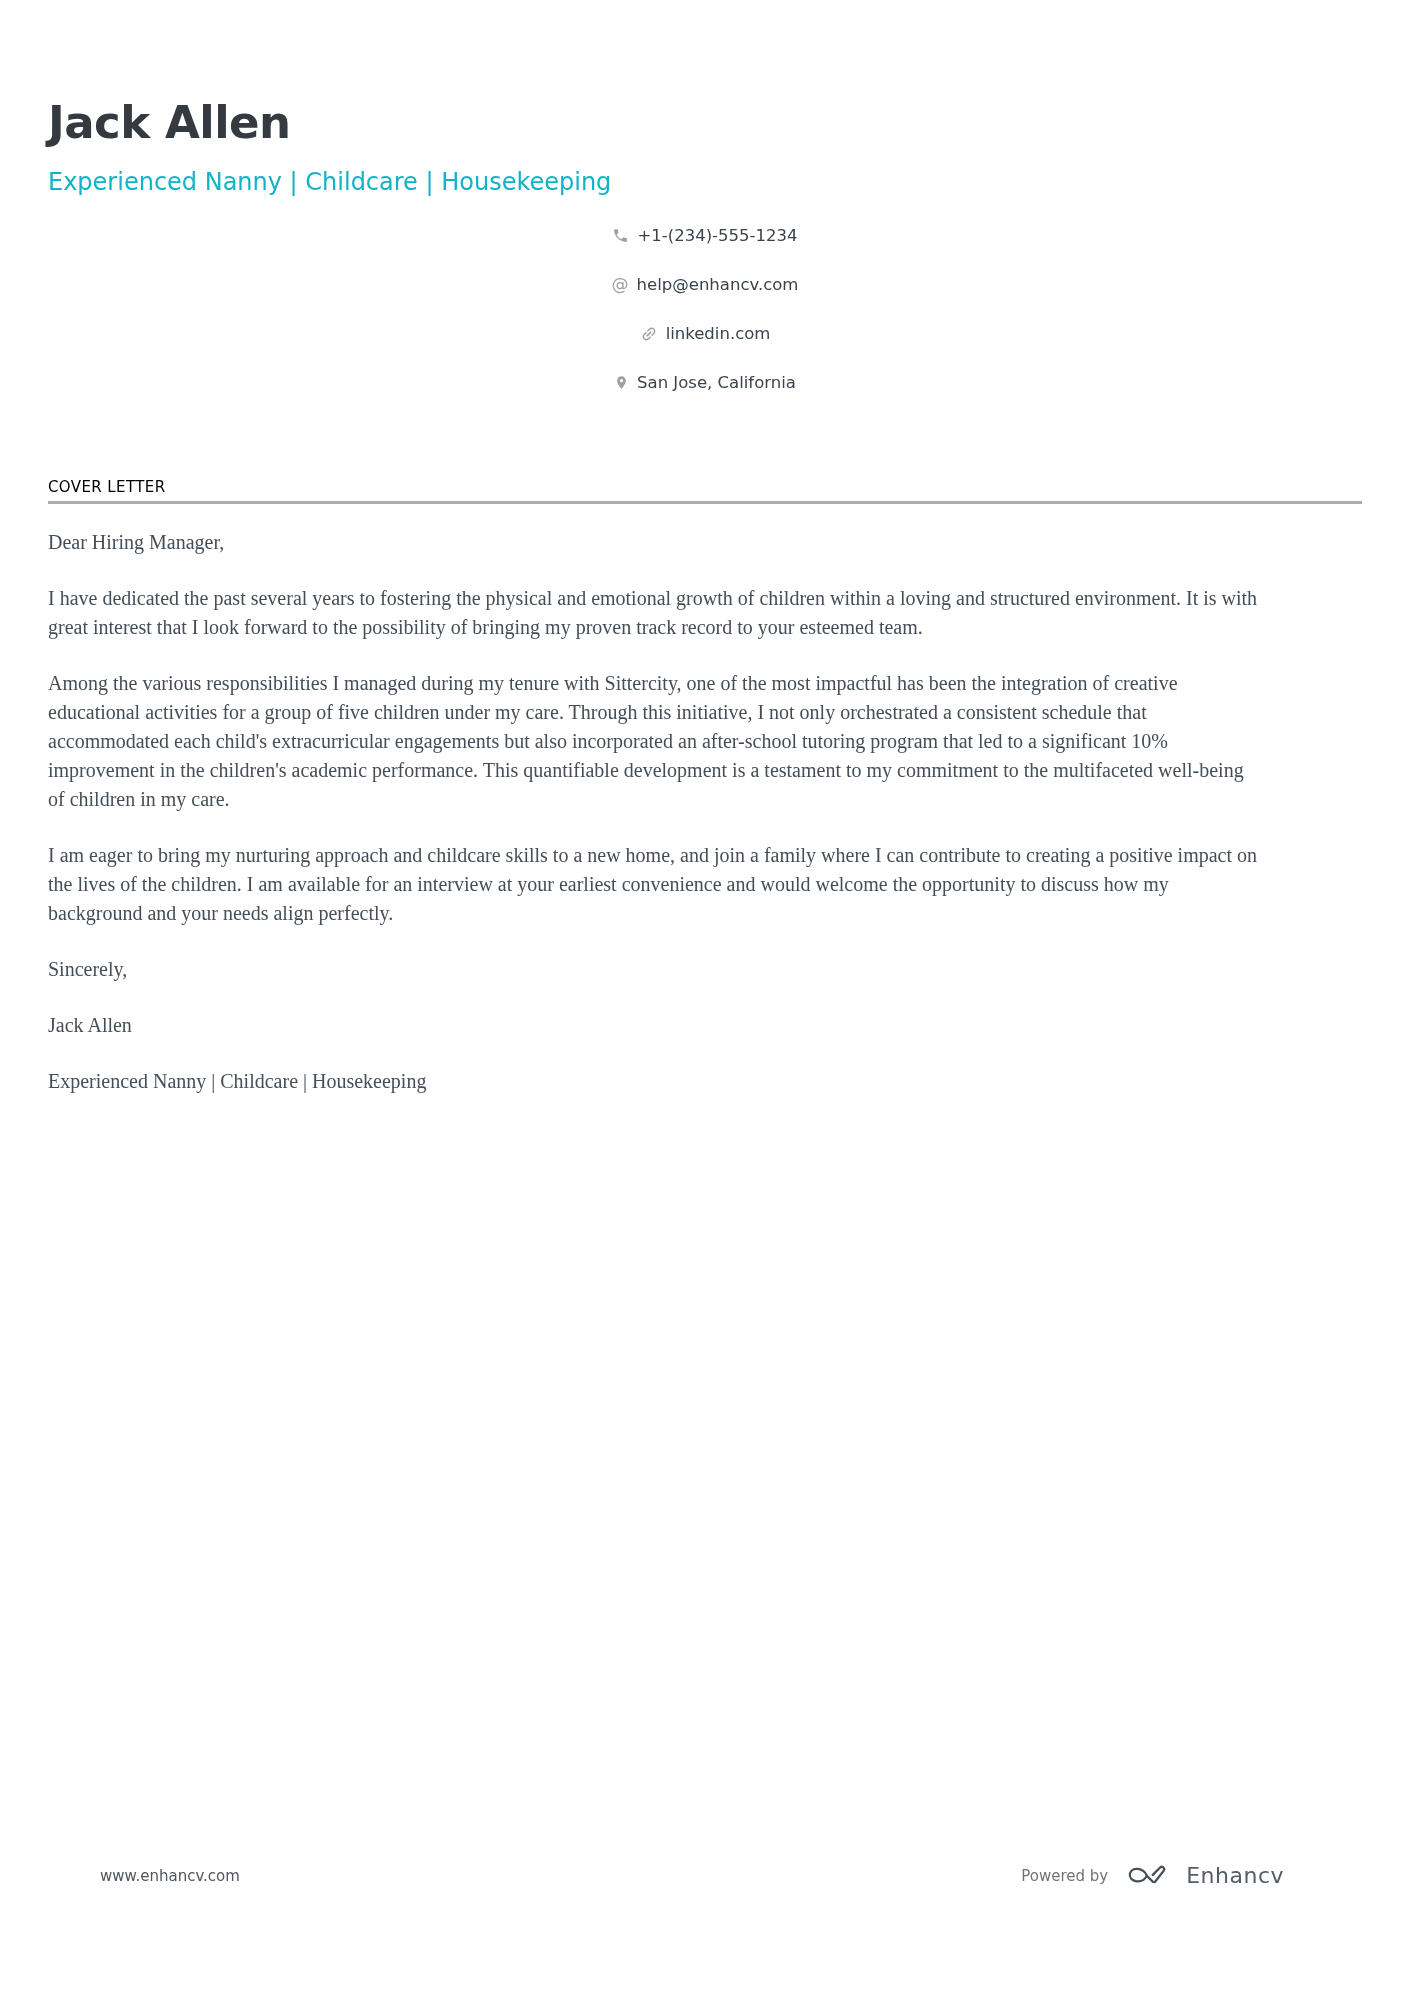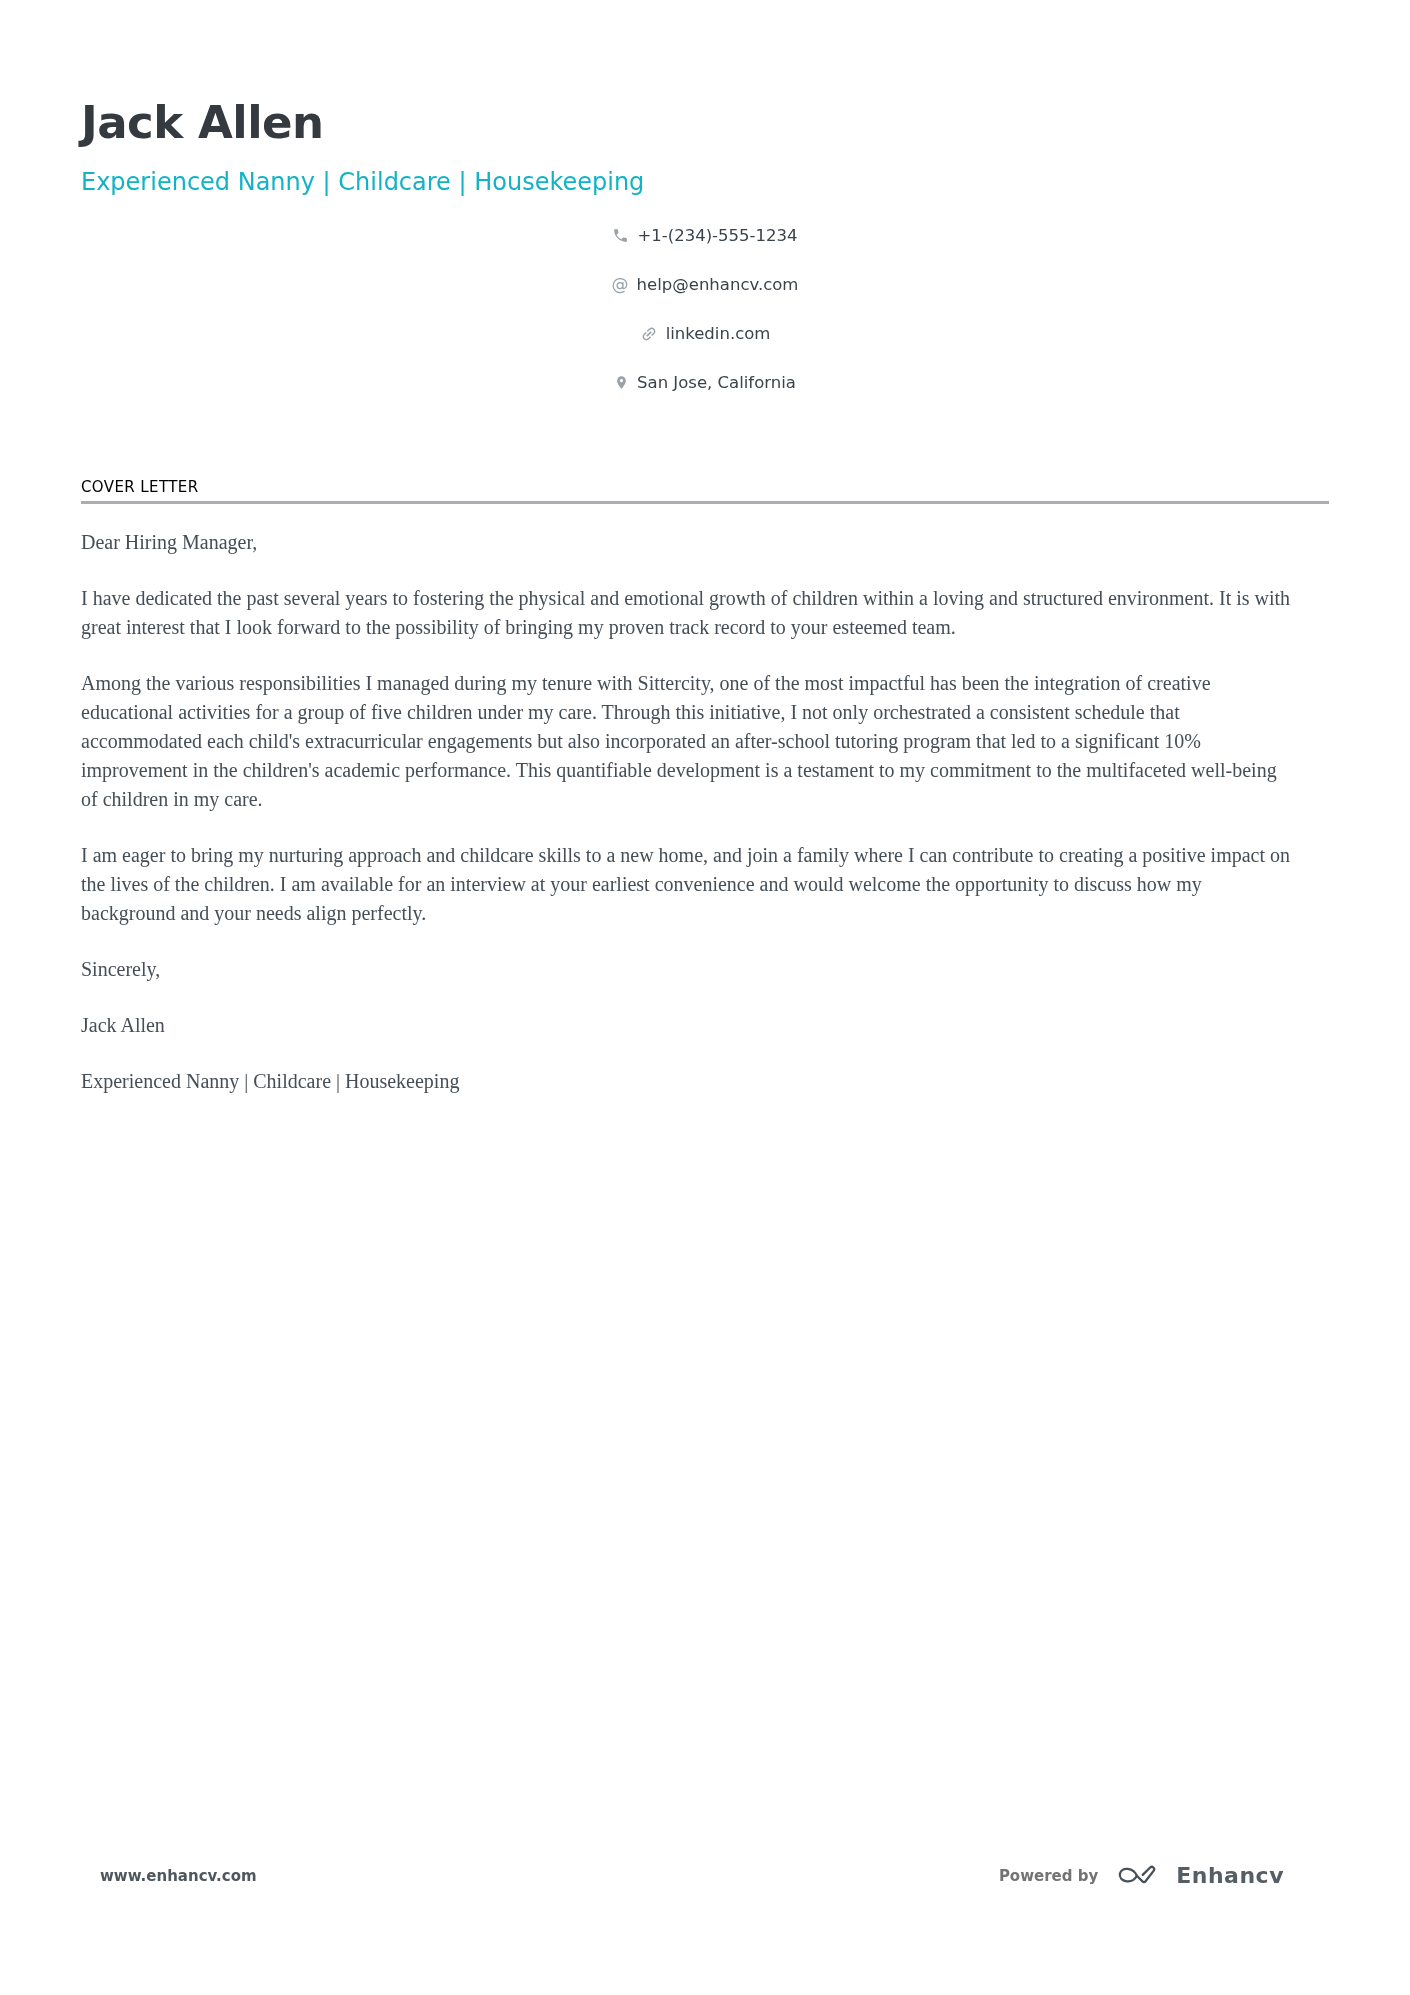--- a/index.html
+++ b/index.html
@@ -5,21 +5,21 @@
   * { box-sizing: border-box; margin: 0; padding: 0; }
   html, body { background: #ffffff; }
   body { font-family: "DejaVu Sans", "Liberation Sans", sans-serif; }
   .page {
     position: relative;
     width: 1410px;
     height: 1995px;
     background: #ffffff;
     overflow: hidden;
   }
-  .content { padding: 0 81px; }
+  .content { padding: 0 48px; }
 
   .name {
     margin-top: 96px;
     font-size: 45px;
     line-height: 1.2;
     font-weight: bold;
     letter-spacing: -0.5px;
     color: #343a40;
   }
   .job-title {
@@ -71,21 +71,20 @@
 
   .footer {
     position: absolute;
     left: 0;
     right: 0;
     top: 1862px;
     padding: 0 126px 0 100px;
     display: flex;
     justify-content: space-between;
     align-items: center;
-    font-weight: bold;
   }
   .footer-site {
     font-size: 15px;
     color: #4e565e;
   }
   .footer-brand { display: flex; align-items: center; gap: 16px; }
   .powered-by { font-size: 15px; color: #737373; }
   .brand-logo { display: inline-flex; align-items: center; color: #474f57; }
   .brand-name {
     font-size: 22px;

